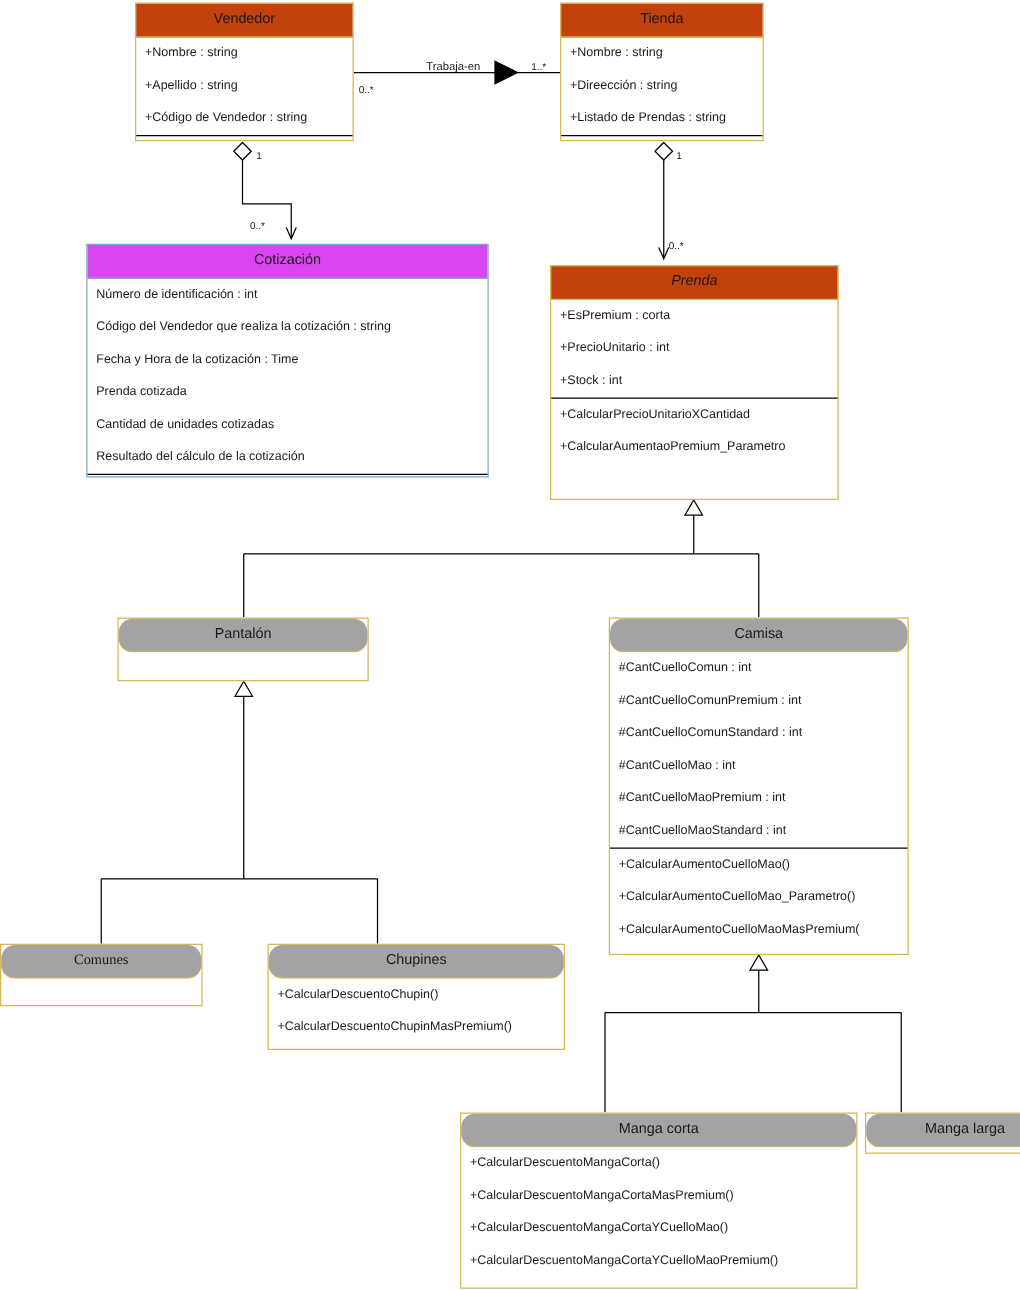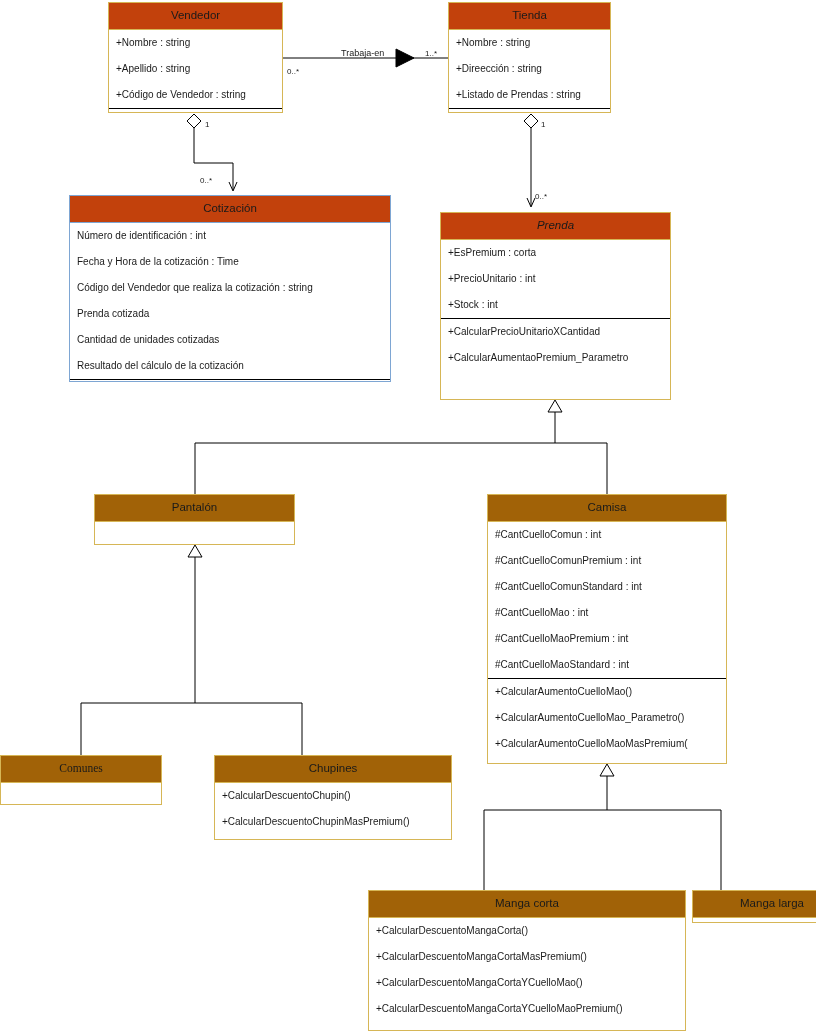--- a/index.html
+++ b/index.html
@@ -46,22 +46,22 @@
     white-space: nowrap;
     overflow: hidden;
   }
   .uml-class.blue .cls-title {
     border-bottom-color: #7ea6d3;
   }
   .cls-title.abstract {
     font-style: italic;
   }
   .fill-peach .cls-title { background: #c2410c; }
-  .fill-yellow .cls-title { background: #a16207; }
-  .fill-blue .cls-title { background: #c2410c; }
+  .fill-yellow .cls-title { background: #a3a3a3; border-radius: 11px; }
+  .fill-blue .cls-title { background: #d946ef; }
   .cls-section {
     box-sizing: border-box;
     border-top: 1px solid #000000;
     padding: 0;
     overflow: hidden;
   }
   .cls-section.first {
     border-top: none;
   }
   .cls-row {
@@ -166,22 +166,22 @@
       <div class="cls-row">+Direección : string</div>
       <div class="cls-row">+Listado de Prendas : string</div>
     </div>
     <div class="cls-section"></div>
   </div>
 
   <div class="uml-class blue fill-blue" style="left:69px; top:195px; width:322px; height:187px;">
     <div class="cls-title">Cotización</div>
     <div class="cls-section first">
       <div class="cls-row">Número de identificación : int</div>
+      <div class="cls-row">Código del Vendedor que realiza la cotización : string</div>
       <div class="cls-row">Fecha y Hora de la cotización : Time</div>
-      <div class="cls-row">Código del Vendedor que realiza la cotización : string</div>
       <div class="cls-row">Prenda cotizada</div>
       <div class="cls-row">Cantidad de unidades cotizadas</div>
       <div class="cls-row">Resultado del cálculo de la cotización</div>
     </div>
     <div class="cls-section"></div>
   </div>
 
   <div class="uml-class fill-peach" style="left:440px; top:212px; width:231px; height:188px;">
     <div class="cls-title abstract">Prenda</div>
     <div class="cls-section first">

